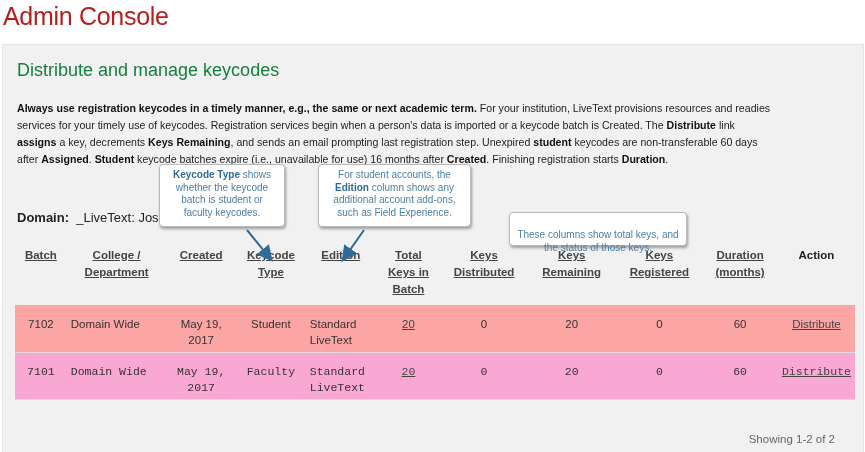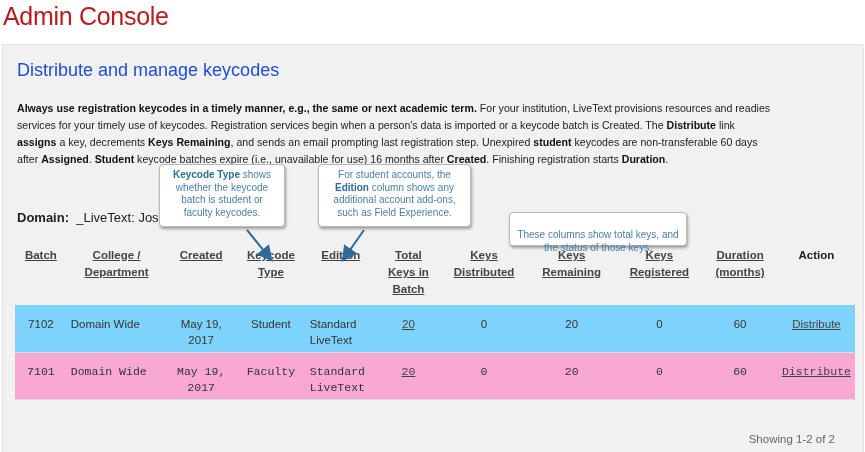--- a/index.html
+++ b/index.html
@@ -17,21 +17,21 @@
     letter-spacing: -0.3px;
   }
   .panel {
     position: absolute; left: 2px; top: 44px;
     width: 862px; height: 420px;
     background: #f1f1f1;
     border: 1px solid #e3e3e3;
   }
   .panel-title {
     position: absolute; left: 14px; top: 15px;
-    font-size: 18px; color: #1d4ed8;
+    font-size: 18px; color: #15803d;
   }
   .intro {
     position: absolute; left: 14px; top: 55px; width: 760px;
     font-size: 10.6px; line-height: 17px; color: #222;
   }
   .intro b { font-weight: bold; color: #111; }
   .domain {
     position: absolute; left: 14px; top: 165px;
     font-size: 13px; color: #222;
   }
@@ -53,21 +53,21 @@
   table.keys th a { color: #444; text-decoration: underline; cursor: pointer; }
   table.keys th.action { color: #222; }
   table.keys td {
     vertical-align: top; text-align: center;
     padding: 11px 4px 0 4px;
     height: 47px;
     line-height: 16px;
     color: #333;
     border-bottom: 1px solid #dcdcdc;
   }
-  table.keys tr.row-odd td { background: #7dd3fc; }
+  table.keys tr.row-odd td { background: #fca5a5; }
   table.keys tr.row-even td { background: #f9a8d4; font-family: Liberation Mono, monospace; }
   table.keys td.left { text-align: left; }
   table.keys td a { color: #444; text-decoration: underline; cursor: pointer; }
 
   .footer {
     position: absolute; right: 28px; top: 388px;
     font-size: 11.5px; color: #666;
   }
 
   .callout {

